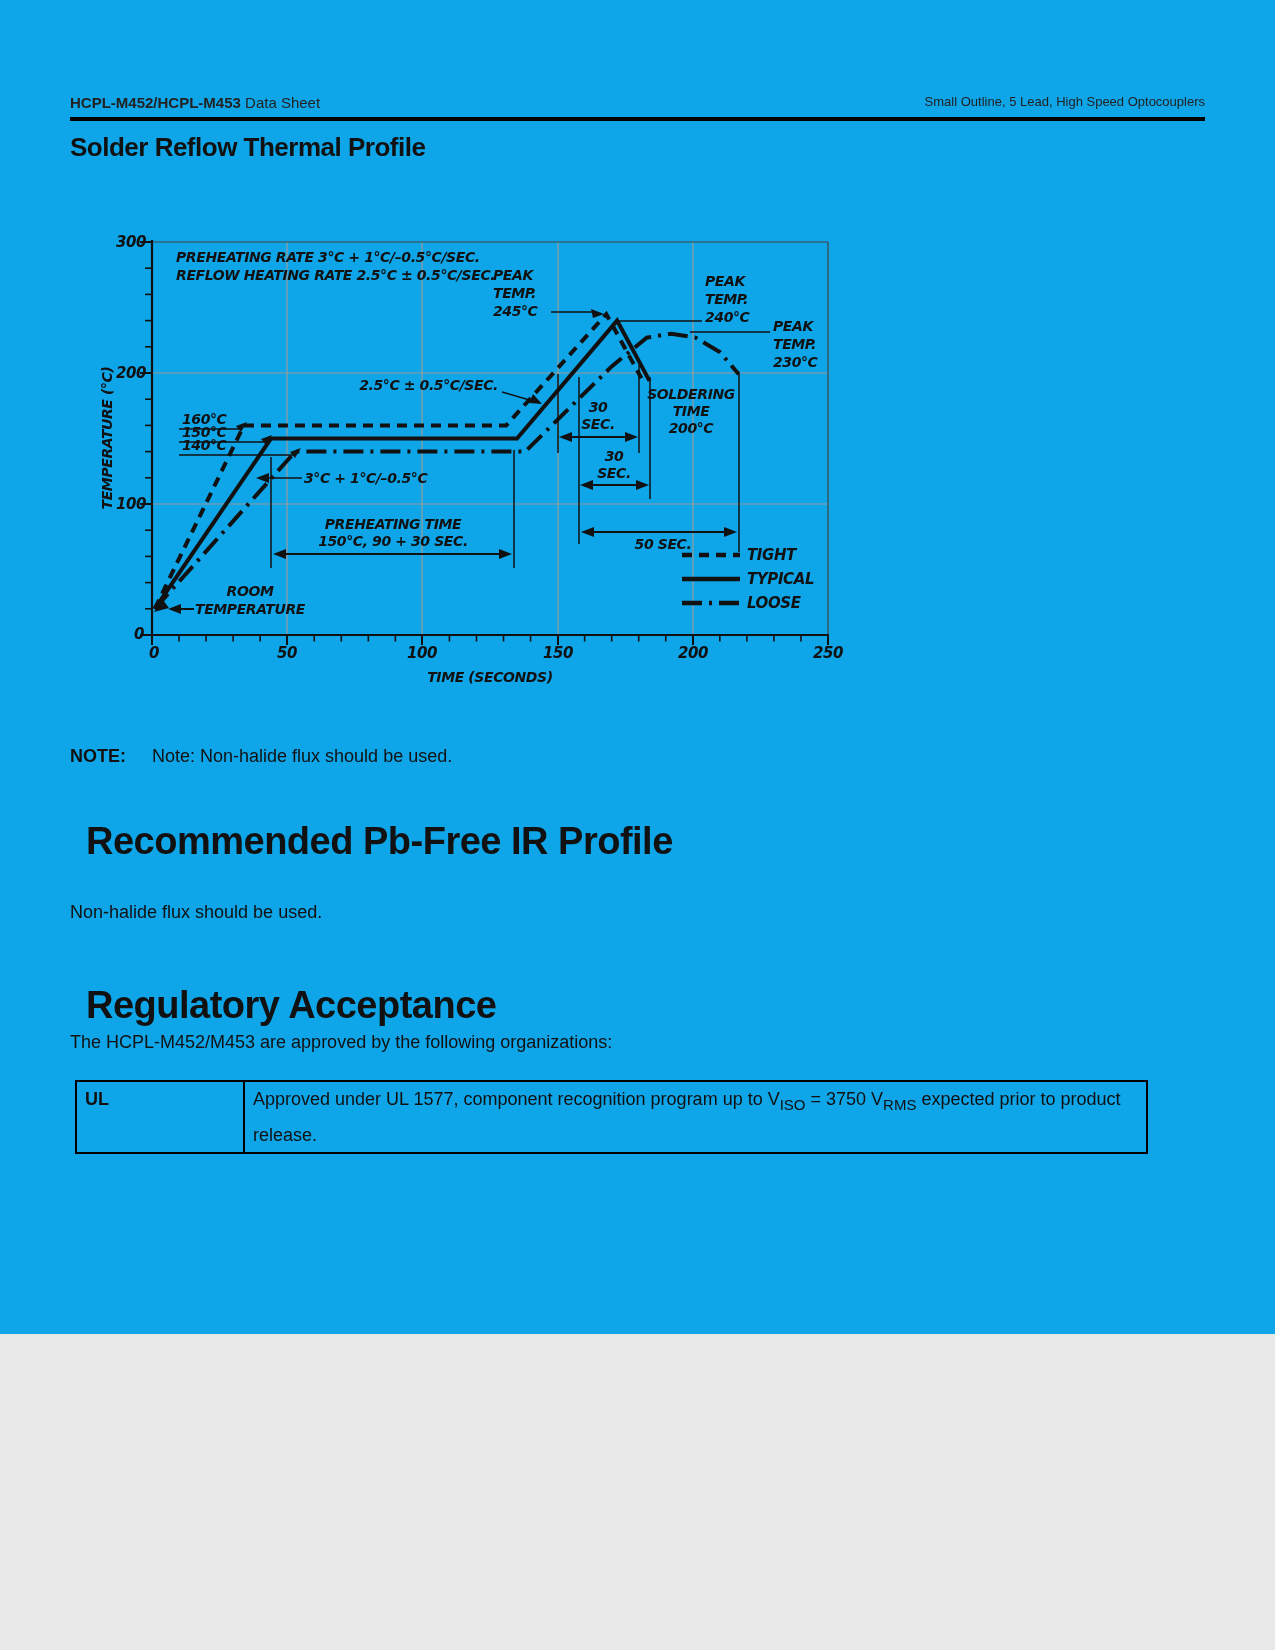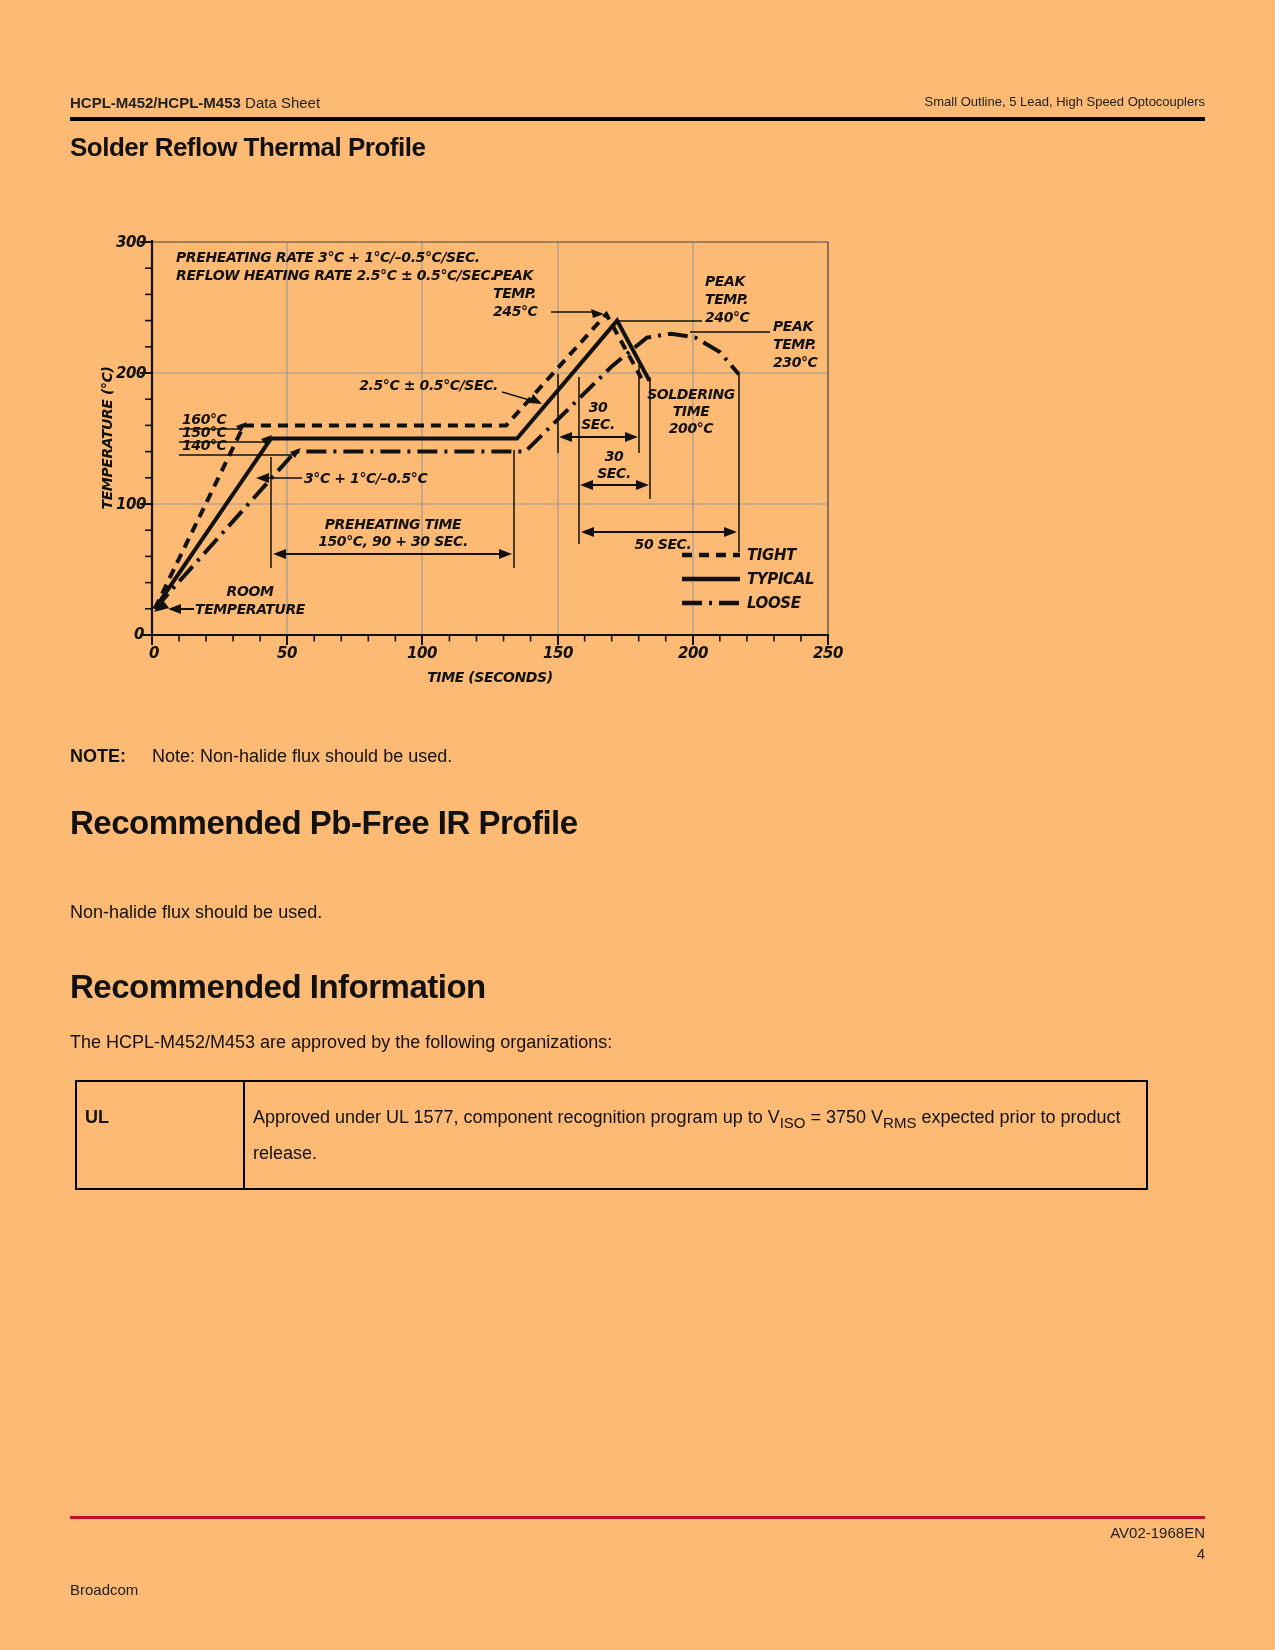--- a/index.html
+++ b/index.html
@@ -1,16 +1,16 @@
 <!DOCTYPE html>
 <html><head>
 <meta charset="utf-8">
 <style>
   html,body{margin:0;padding:0;background:#e8e8e8;}
-  .page{position:relative;width:1275px;height:1650px;background:#fdba74;margin:0 auto;
+  .page{position:relative;width:1275px;height:1334px;background:#0ea5e9;margin:0 auto;
         font-family:"Liberation Sans",sans-serif;color:#111;overflow:hidden;}
   .abs{position:absolute;}
   
   .hdr-left{top:94px;left:70px;font-size:15px;color:#222;}
   .hdr-left b{font-weight:bold;}
   .hdr-right{top:94px;right:70px;font-size:13px;color:#222;}
   .top-rule{top:117px;left:70px;width:1135px;height:4px;background:#000;}
   h1.title{position:absolute;top:132px;left:70px;margin:0;font-size:26px;font-weight:bold;letter-spacing:-0.5px;}
   
   .chart-wrap{top:222px;left:90px;width:760px;height:470px;font-style:italic;}
@@ -23,30 +23,30 @@
   .marker-line{stroke:#111;stroke-width:1.5;}
   .arrow-line{stroke:#111;stroke-width:2;}
   .ah{fill:#111;stroke:none;}
   .gridline{stroke:#9a9a9a;stroke-width:1.2;}
   .frame{stroke:#444;stroke-width:1.2;}
   .axis{stroke:#111;stroke-width:2.2;}
   .majtick{stroke:#111;stroke-width:2;}
   
   .note-label{top:746px;left:70px;font-size:18px;font-weight:bold;}
   .note-text{top:746px;left:152px;font-size:18px;}
-  h2{position:absolute;margin:0;font-size:33px;font-weight:bold;letter-spacing:-0.5px;}
+  h2{position:absolute;margin:16px;font-size:38px;font-weight:bold;letter-spacing:-0.5px;}
   .h2-pbfree{top:804px;left:70px;}
   .h2-reg{top:968px;left:70px;}
   .para{font-size:18px;left:70px;}
   .p1{top:862px;}
   .p2{top:902px;}
   .p3{top:1032px;}
   
   table.reg{position:absolute;top:1080px;left:75px;width:1073px;border-collapse:collapse;}
-  table.reg td{border:2px solid #000;font-size:18px;line-height:30px;padding:20px 8px;vertical-align:top;}
+  table.reg td{border:2px solid #000;font-size:18px;line-height:30px;padding:2px 8px;vertical-align:top;}
   td.org{width:150px;font-weight:bold;}
   sub.vsub{font-size:15px;letter-spacing:0;}
   
   .foot-rule{top:1516px;left:70px;width:1135px;height:3px;background:#C8102E;}
   .foot-left{top:1581px;left:70px;font-size:15px;color:#222;}
   .foot-right{top:1524px;right:70px;font-size:15px;color:#222;}
   .foot-page{top:1545px;right:70px;font-size:15px;color:#222;}
 </style>
 </head>
 <body>
@@ -230,21 +230,21 @@
     </g>
   </svg>
   </div>
 
   <div class="abs note-label">NOTE:</div>
   <div class="abs note-text">Note: Non-halide flux should be used.</div>
 
   <h2 class="h2-pbfree">Recommended Pb-Free IR Profile</h2>
   <div class="abs para p2">Non-halide flux should be used.</div>
 
-  <h2 class="h2-reg">Recommended Information</h2>
+  <h2 class="h2-reg">Regulatory Acceptance</h2>
   <div class="abs para p3">The HCPL-M452/M453 are approved by the following organizations:</div>
 
   <table class="reg">
     <tbody>
         <tr>
       <td class="org">UL</td>
       <td><span>Approved under UL 1577, component recognition program up to V</span><sub class="vsub">ISO</sub><span> = 3750 V</span><sub class="vsub">RMS</sub><span> expected prior to product release.</span></td>
     </tr>
   </tbody>
     </table>

